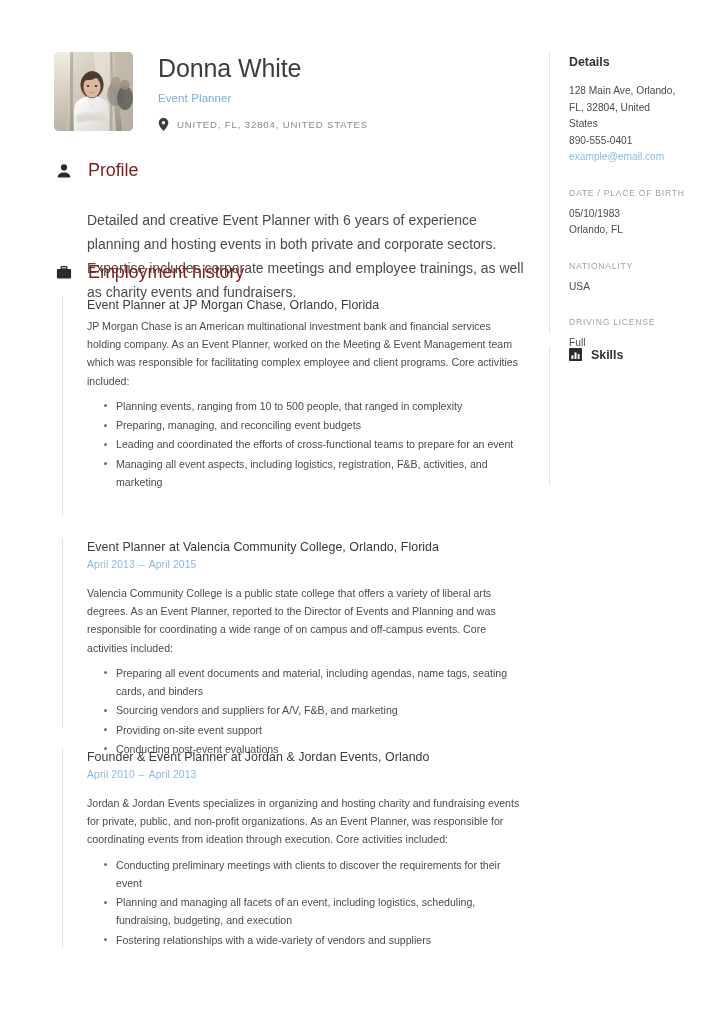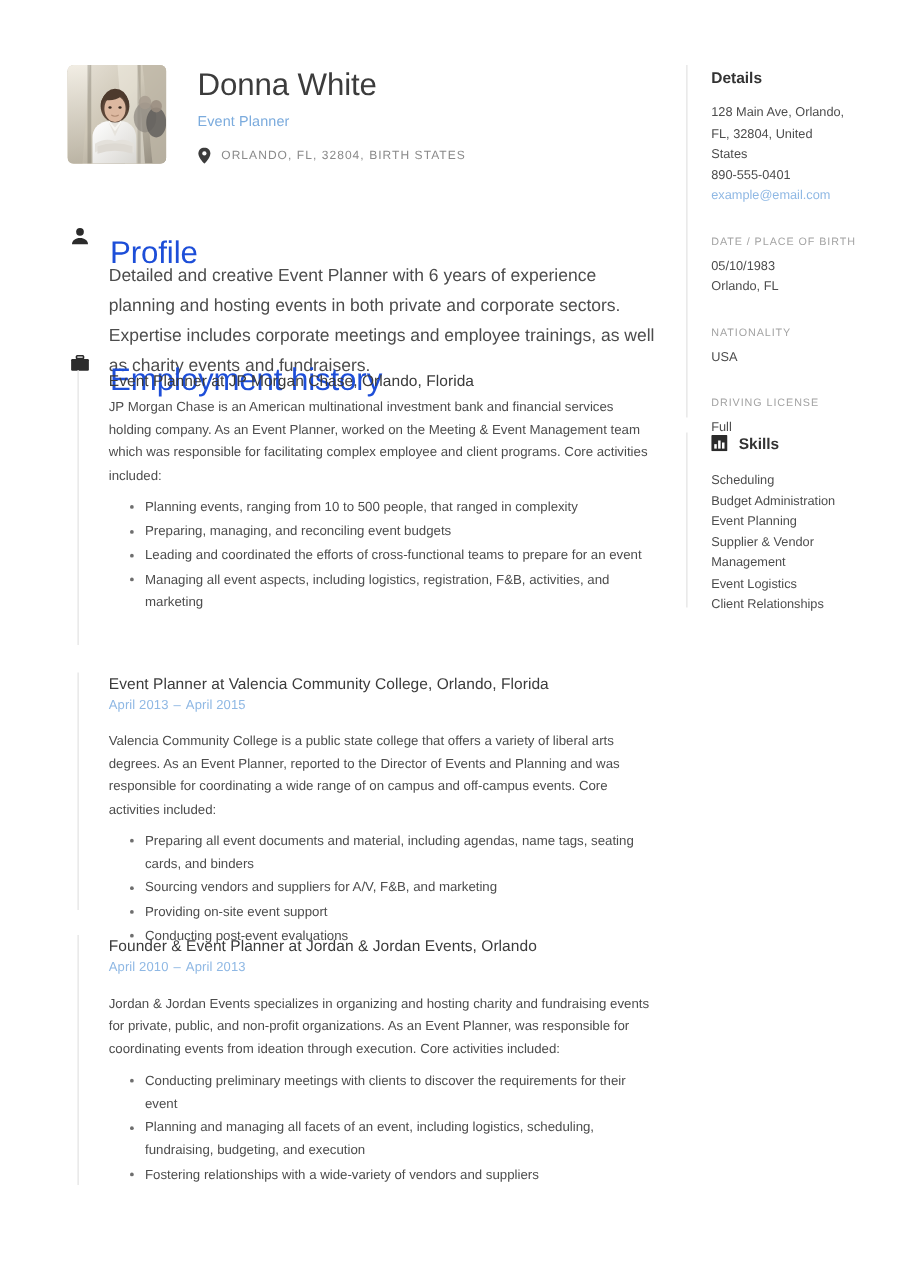--- a/index.html
+++ b/index.html
@@ -79,25 +79,24 @@
     display: flex;
     align-items: center;
   }
   .section-head .sec-icon {
     width: 16px; height: 16px;
     margin-right: 16px;
     flex: 0 0 16px;
     display: block;
   }
   .section-head .sec-title {
-    font-size: 25px;
+    font-size: 18px;
     font-weight: 400;
-    color: #1d4ed8;
+    color: #7f1d1d;
     letter-spacing: -0.1px;
-    margin-top: 28px;
   }
 
   #profile-head { left: 56px; top: 160px; }
   #employment-head { left: 56px; top: 262px; }
 
   
   .profile-body {
     position: absolute;
     left: 87px; top: 194px;
     width: 438px;
@@ -264,21 +263,21 @@
       </svg>
     </div>
     <div class="head-text">
       <h1 class="name">Donna White</h1>
       <div class="job-title">Event Planner</div>
       <div class="location-row">
         <svg class="pin-icon" viewBox="0 0 11 13">
           <path d="M5.5 0C2.8 0 0.7 2.1 0.7 4.8c0 3.5 4.8 8.2 4.8 8.2s4.8-4.7 4.8-8.2C10.3 2.1 8.2 0 5.5 0z" fill="#3c3c3c"></path>
           <circle cx="5.5" cy="4.7" r="1.7" fill="#ffffff"></circle>
         </svg>
-        <span>ORLANDO, FL, 32804, BIRTH STATES</span>
+        <span>UNITED, FL, 32804, UNITED STATES</span>
       </div>
     </div>
   </div>
 
   <div class="section-head" id="profile-head">
     <svg class="sec-icon" viewBox="0 0 16 16">
       <circle cx="8" cy="4.4" r="3.1" fill="#2b2b2b"></circle>
       <path d="M1.6 14.4c0-3.1 2.9-5 6.4-5s6.4 1.9 6.4 5z" fill="#2b2b2b"></path>
     </svg>
     <span class="sec-title">Profile</span>
@@ -360,24 +359,15 @@
   <div class="side" style="top:348px">
     <div class="side-head-row">
       <svg class="sec-icon" viewBox="0 0 13 13">
         <rect x="0" y="0" width="13" height="13" rx="0.8" fill="#2b2b2b"></rect>
         <rect x="2.4" y="7.3" width="2" height="3.6" fill="#ffffff"></rect>
         <rect x="5.5" y="4.4" width="2" height="6.5" fill="#ffffff"></rect>
         <rect x="8.6" y="6" width="2" height="4.9" fill="#ffffff"></rect>
       </svg>
       <span class="side-head">Skills</span>
     </div>
-    <ul class="skills-list">
-      <li>Scheduling</li>
-      <li>Budget Administration</li>
-      <li>Event Planning</li>
-      <li>Supplier &amp; Vendor</li>
-      <li>Management</li>
-      <li>Event Logistics</li>
-      <li>Client Relationships</li>
-    </ul>
   </div>
 
 </div>
 
 </body></html>

